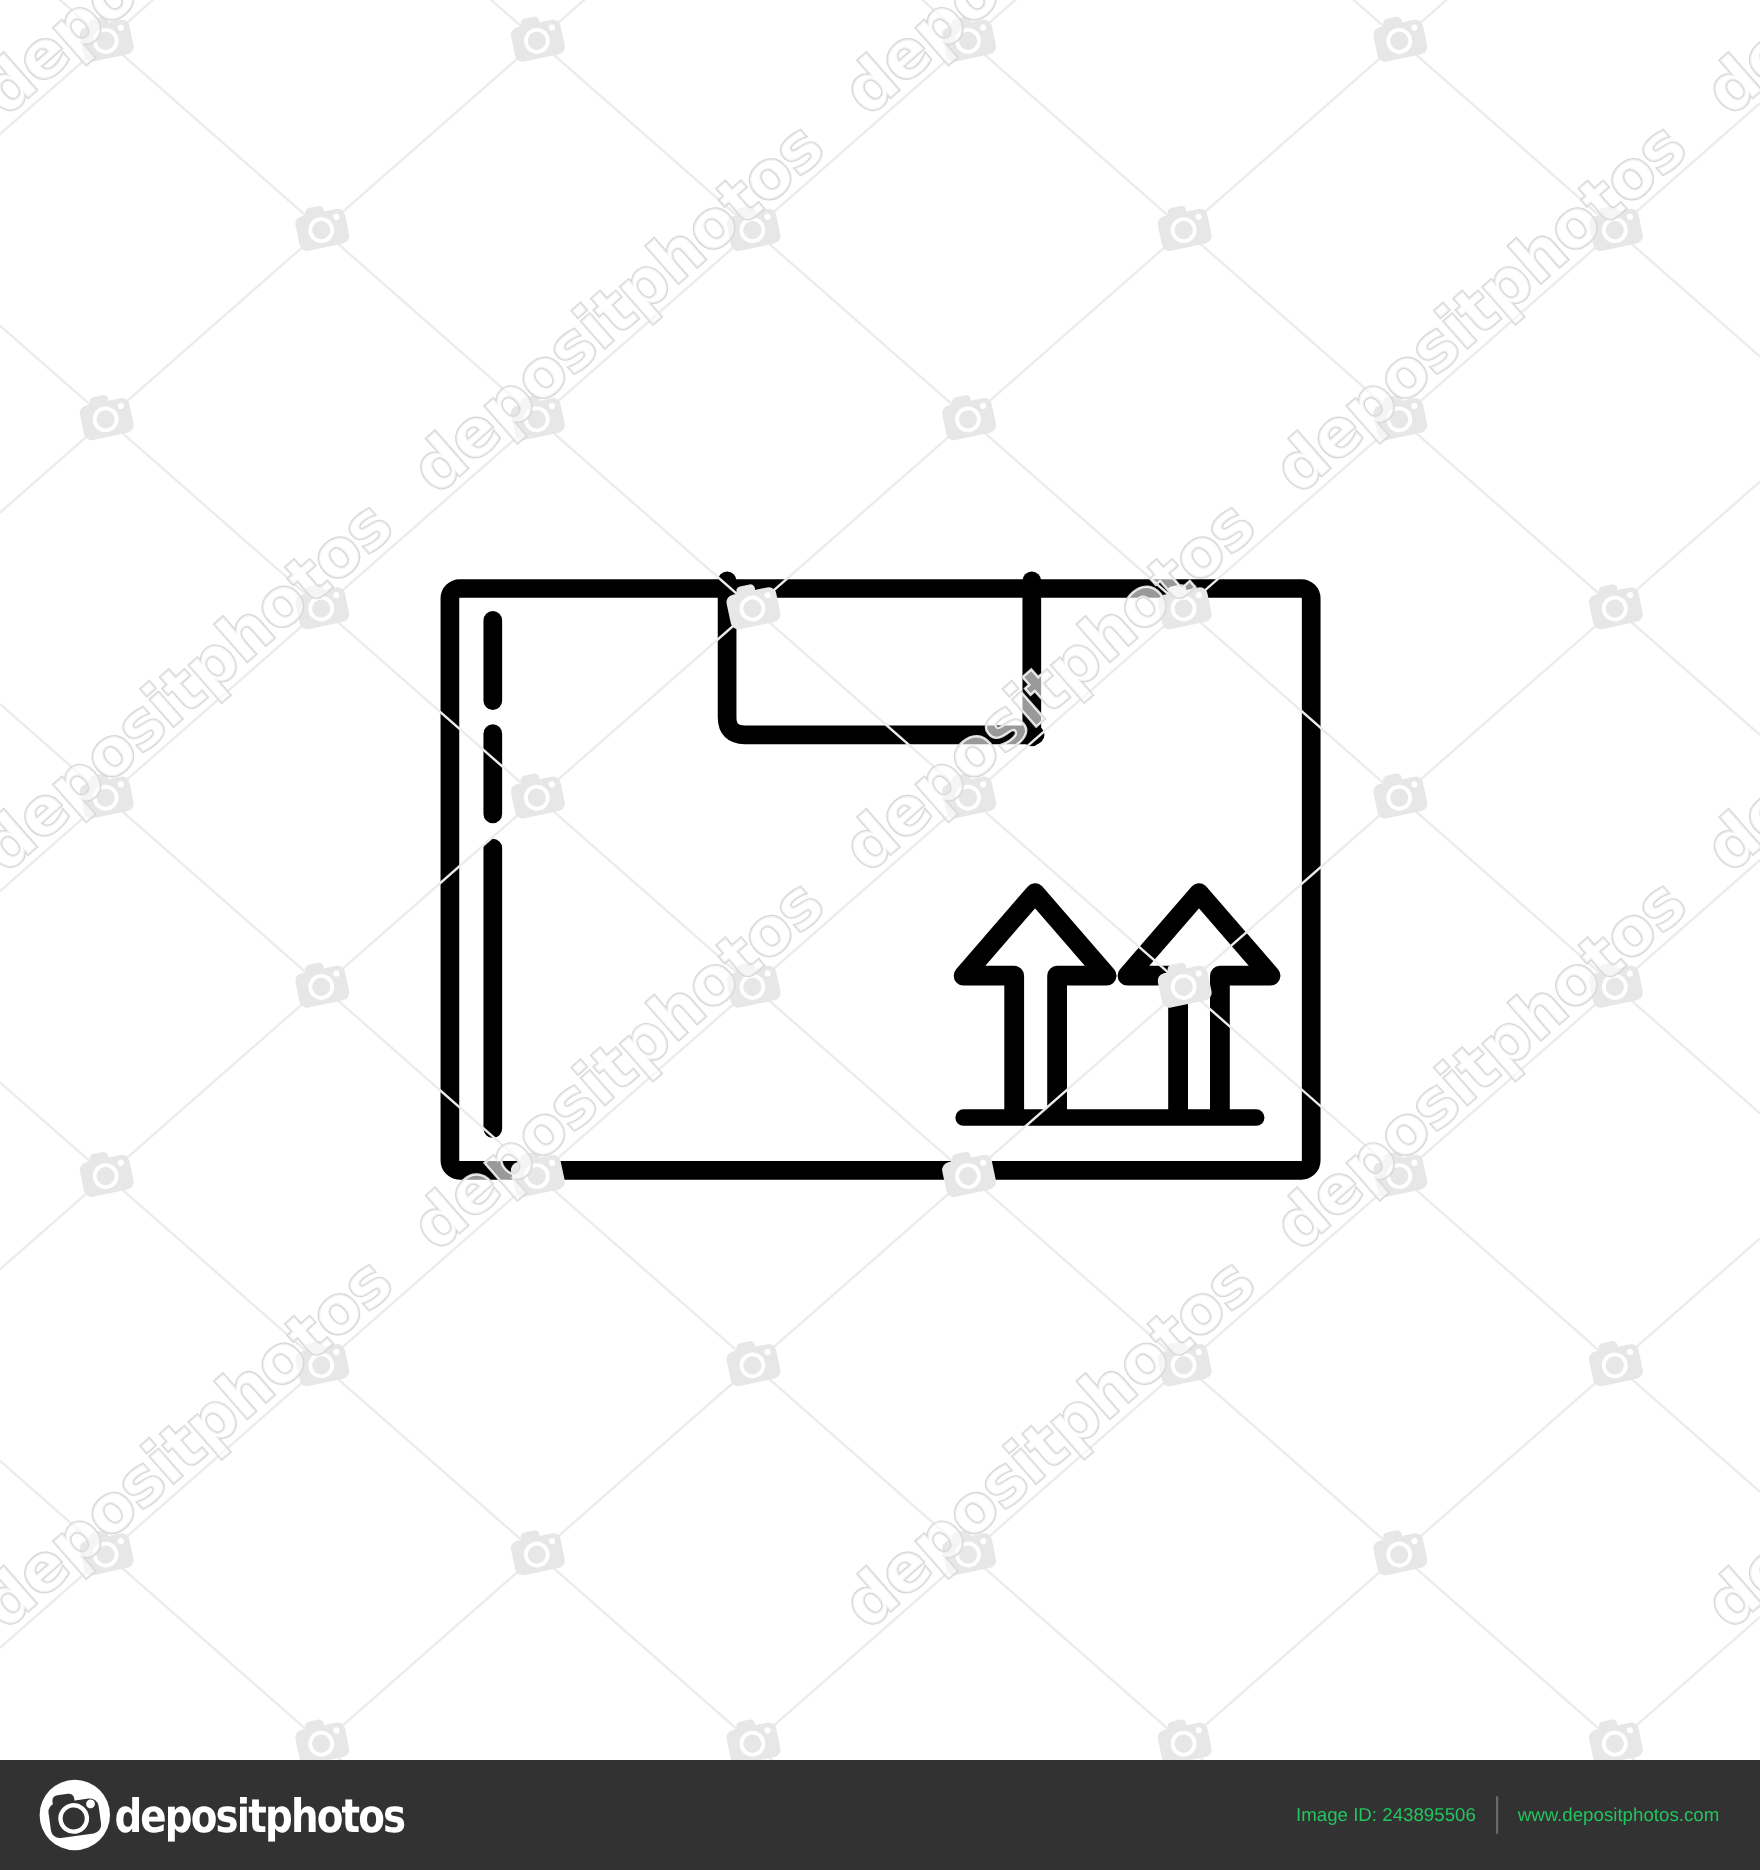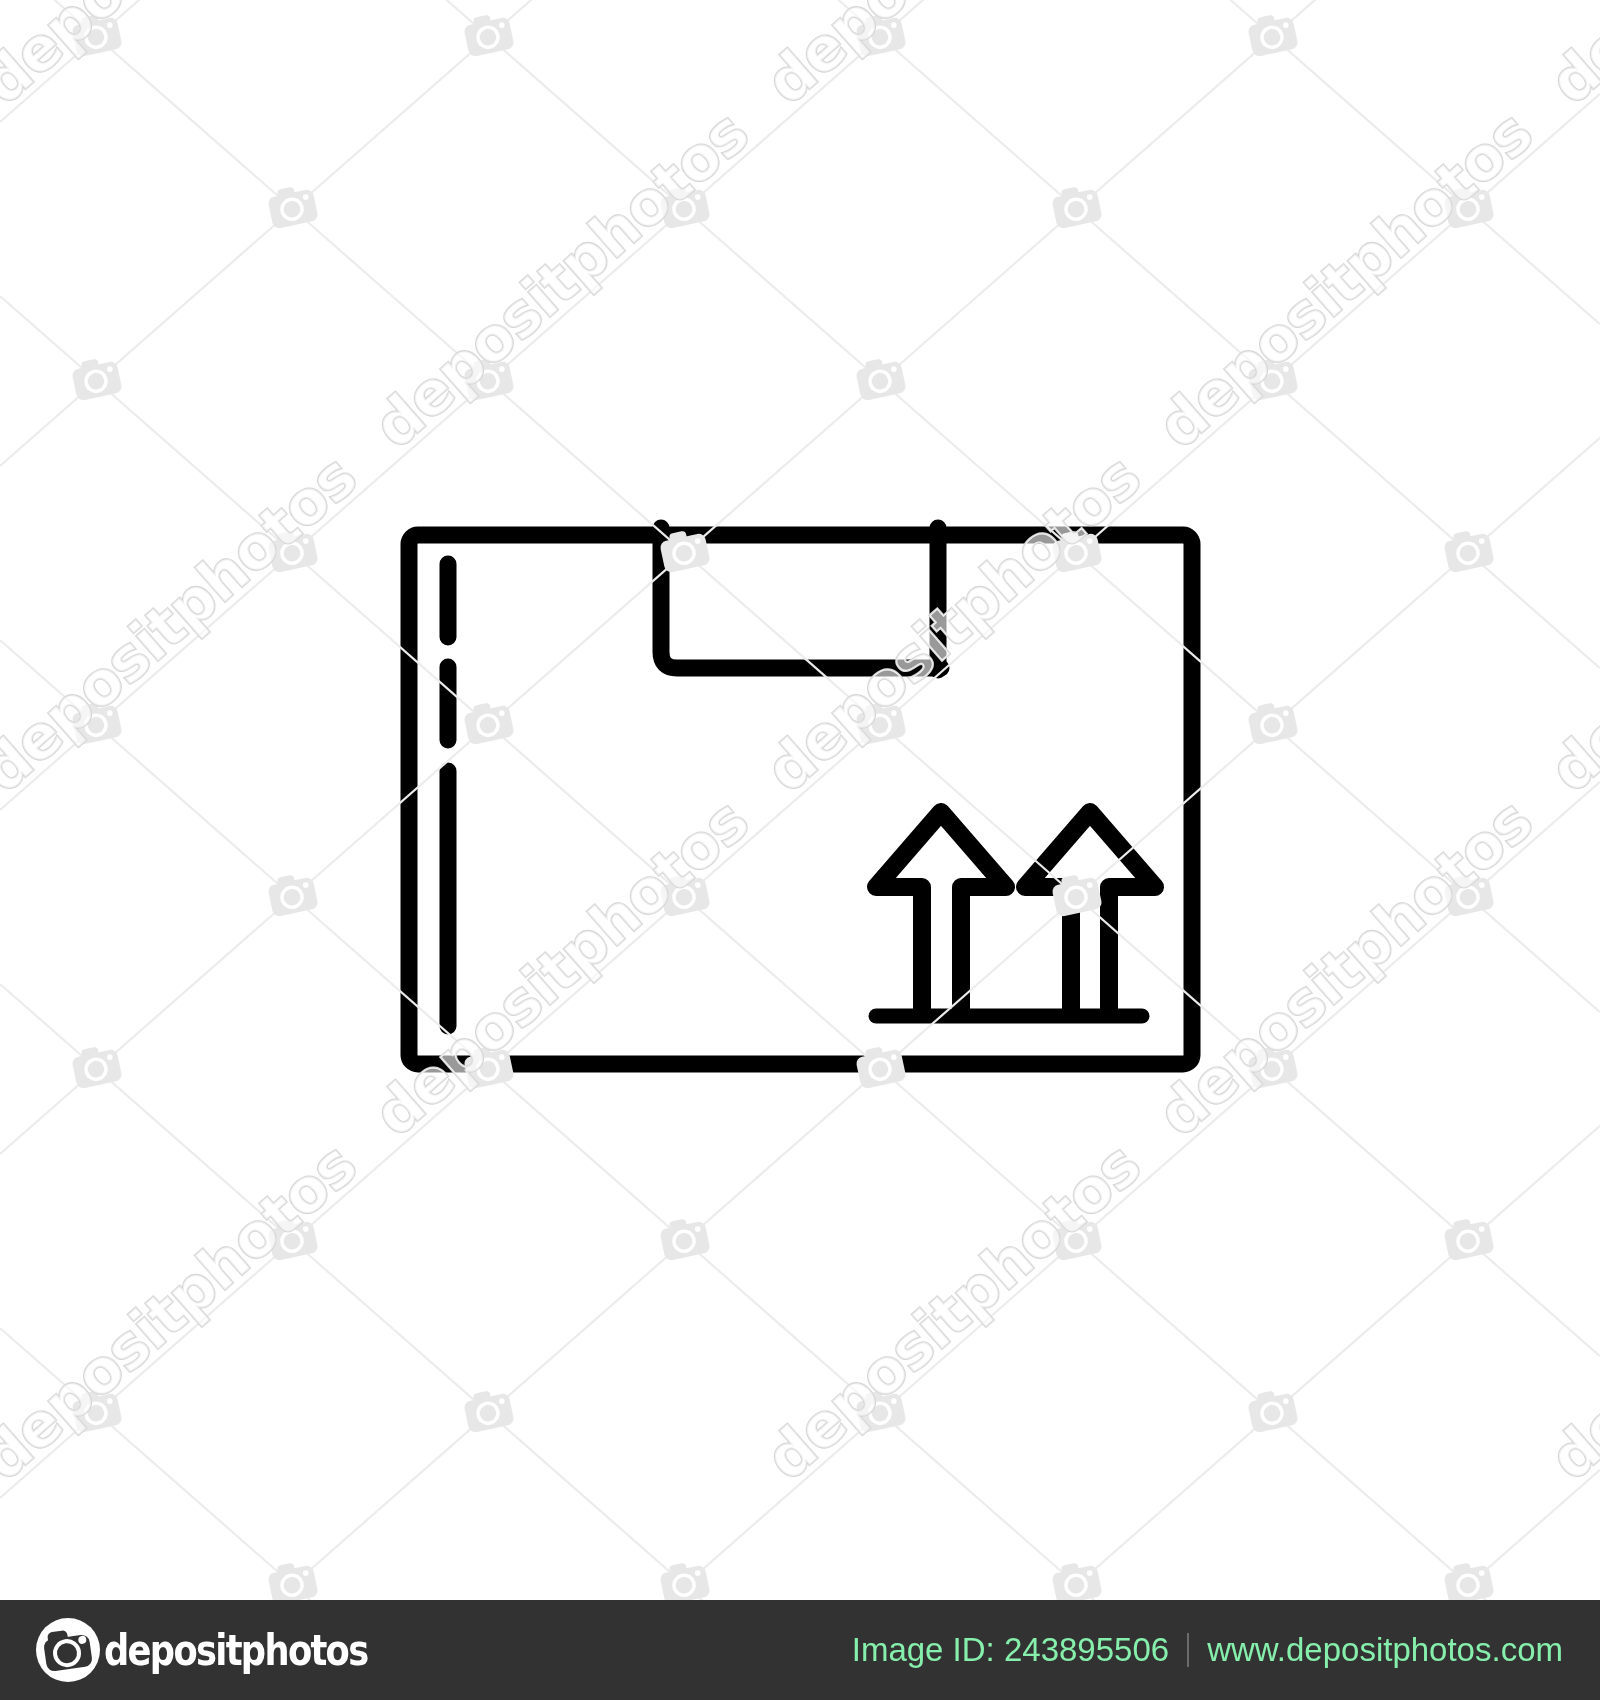--- a/index.html
+++ b/index.html
@@ -27,21 +27,21 @@
   .logo-group{display:flex;align-items:center;}
   .logo-wordmark{
     font-family:"DejaVu Sans",sans-serif;font-weight:bold;
     font-size:42px;color:#ffffff;letter-spacing:-2px;
     transform:scaleX(0.84);transform-origin:left center;
     margin-left:-6px;white-space:nowrap;
   }
   .footer-right{
     display:flex;align-items:center;gap:18px;
     font-family:"Liberation Sans",sans-serif;
-    font-size:33px;color:#86efac;white-space:nowrap;
+    font-size:17px;color:#22c55e;white-space:nowrap;
   }
   .footer-divider{width:2px;height:34px;background:#6b6b6b;}
 </style>
 </head>
 <body>
 
 <svg id="scene" width="1600" height="1700" viewBox="0 0 1600 1700" xmlns="http://www.w3.org/2000/svg">
 
   <g stroke="#000000" fill="none" stroke-linecap="round" stroke-linejoin="round">
     <rect x="409" y="535" width="783" height="529" rx="9" fill="#ffffff" stroke-width="17"></rect>

